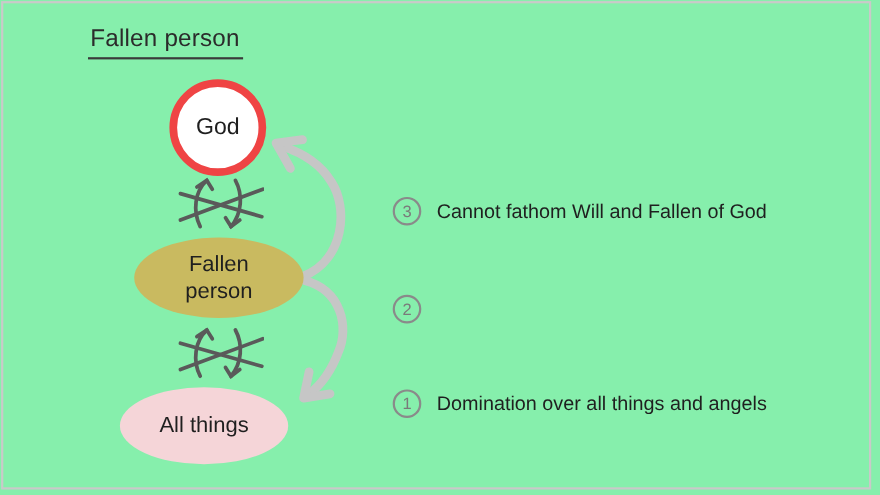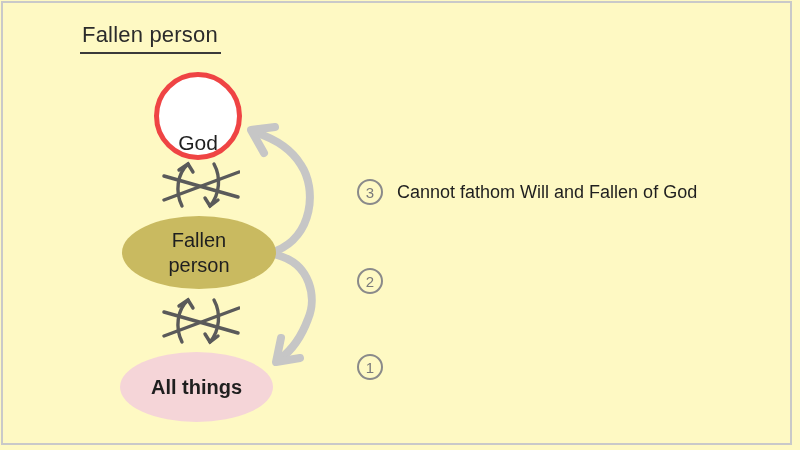--- a/index.html
+++ b/index.html
@@ -1,44 +1,44 @@
 <!DOCTYPE html>
 <html><head>
 <meta charset="utf-8">
 <style>
   html,body{margin:0;padding:0;background:#fff;}
   .canvas{
-    position:relative;width:800px;height:450px;background:#fef9c3;
+    position:relative;width:800px;height:450px;background:#86efac;
     font-family:"Liberation Sans","DejaVu Sans",sans-serif;overflow:hidden;
   }
   .slide-border{
     position:absolute;left:1px;top:1px;width:791px;height:444px;
     box-sizing:border-box;border:2px solid #c9c9c9;pointer-events:none;
   }
   .title{
     position:absolute;left:80px;top:22px;margin:0;
     font-size:22px;font-weight:500;color:#2b2b2b;letter-spacing:.2px;
     padding:0 3px 4px 2px;border-bottom:2px solid #3a3a3a;
   }
   .flow-arrows{position:absolute;left:0;top:0;z-index:1;}
   .node{position:absolute;display:flex;align-items:center;justify-content:center;
     text-align:center;color:#1f1f1f;z-index:2;}
   .god{
     left:154px;top:72px;width:88px;height:88px;box-sizing:border-box;
-    border:5px solid #ef4444;border-radius:50%;background:#ffffff;
-    font-size:21px;font-weight:500;align-items:flex-end;
+    border:7px solid #ef4444;border-radius:50%;background:#ffffff;
+    font-size:21px;font-weight:500;
   }
   .fallen{
     left:122px;top:216px;width:154px;height:73px;border-radius:50%;
     background:#c9ba60;font-size:20px;font-weight:500;line-height:1.25;
   }
   .fallen span{display:block;width:92px;}
   .allthings{
-    left:120px;top:352px;width:153px;height:70px;border-radius:50%;
-    background:#f5d5d8;font-size:20px;font-weight:700;
+    left:109px;top:352px;width:153px;height:70px;border-radius:50%;
+    background:#f5d5d8;font-size:20px;font-weight:400;
   }
   .glyph{position:absolute;z-index:3;}
   .glyph-top{left:162px;top:157px;}
   .glyph-bottom{left:162px;top:293px;}
   .item{position:absolute;left:357px;display:flex;align-items:center;}
   .item-3{top:179px;}
   .item-2{top:268px;}
   .item-1{top:354px;}
   .num{
     width:26px;height:26px;box-sizing:border-box;border:2px solid #8a8a8a;
@@ -103,15 +103,16 @@
     <div class="num">3</div>
     <div class="txt">Cannot fathom Will and Fallen of God</div>
   </div>
 
   <div class="item item-2">
     <div class="num">2</div>
   </div>
 
   <div class="item item-1">
     <div class="num">1</div>
+    <div class="txt">Domination over all things and angels</div>
   </div>
 
 </div>
 
 </body></html>

